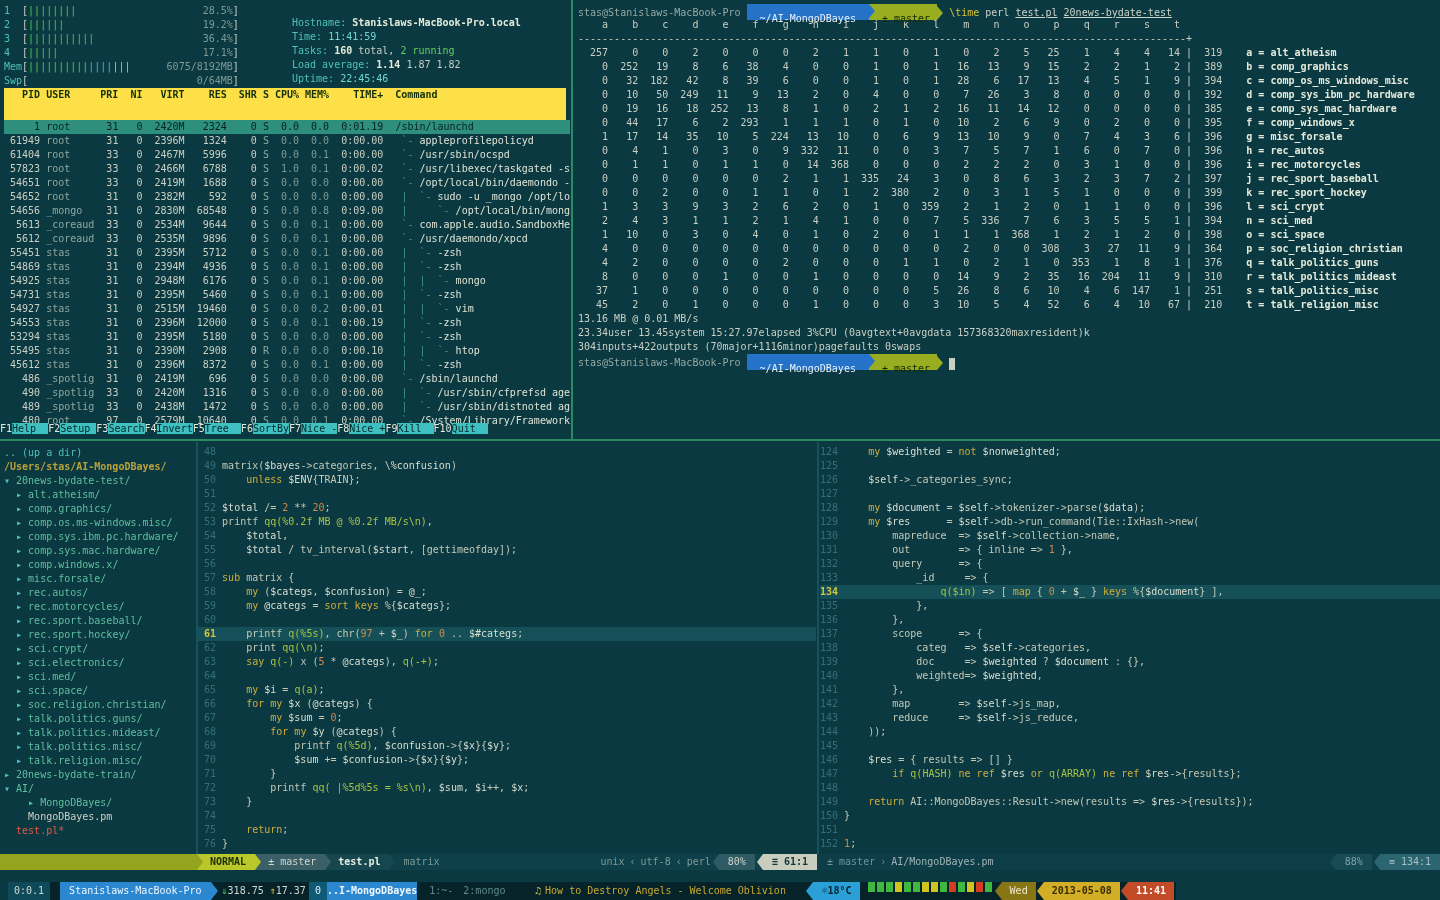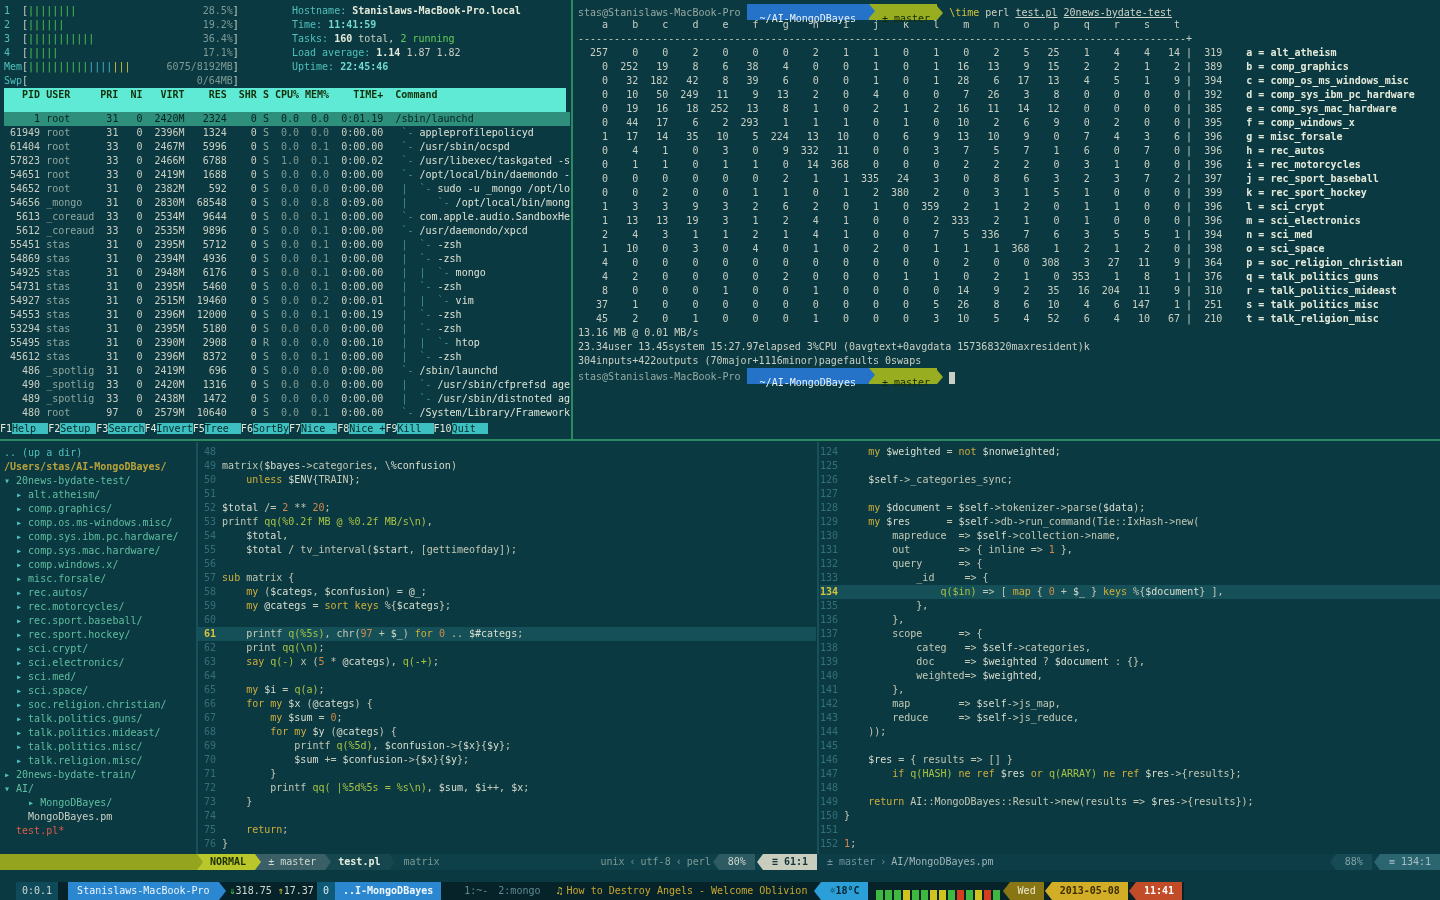--- a/index.html
+++ b/index.html
@@ -4,26 +4,26 @@
 <style>
   *{margin:0;padding:0;box-sizing:border-box}
   html,body{width:1440px;height:900px;overflow:hidden}
   body{background:#0b3942;font-family:"DejaVu Sans Mono",monospace;font-size:10px;line-height:14px;color:#c9cfc2}
   .screen{position:relative;width:1440px;height:900px}
   section{position:absolute;overflow:hidden}
   .mline,.prow,.tline,.cl,.titem{white-space:pre;height:14px}
   
   #htop{left:0;top:0;width:570px;height:438px;padding:4px 0 0 4px}
   #htop .meters{position:relative;height:84px}
-  #htop-info{position:absolute;left:288px;top:0}
-  .cyan{color:#4fc0ba}.cyb{color:#6fd8d0;font-weight:bold}
+  #htop-info{position:absolute;left:288px;top:12px}
+  .cyan{color:#4fc0ba}.cyb{color:#6fd8d0;font-weight:normal}
   .fg{color:#c9cfc2}.fgb{color:#e4ead9;font-weight:bold}
   .grn{color:#62cf5c}.dim{color:#7d9a94}.muted{color:#95a9a1}
   .bar-g{color:#4ec84e}.bar-c{color:#46b8c8}.bar-y{color:#d2c83c}
-  #htop-header{background:#5eead4;color:#14300a;font-weight:bold;white-space:pre;height:24px;margin-right:4px}
+  #htop-header{background:#fde047;color:#14300a;font-weight:bold;white-space:pre;height:32px;margin-right:4px}
   .prow .pid{color:#c9cfc2}.prow .usr{color:#8fa89f}.prow .num{color:#c9cfc2}
   .prow .st{color:#8fa89f}.prow .tree{color:#3f958a}.prow .cmd{color:#dde3d4}
   .prow.sel{background:#2f8f7d}
   .prow.sel span{color:#04231d !important}
   #fbar{position:absolute;left:0;bottom:2px;white-space:pre}
   .fitem{display:inline}
   .fk{color:#e4ead9}
   .fl{background:#3ec0c0;color:#03282a}
   
   .vsep{position:absolute;left:571px;top:0;width:2px;height:440px;background:#2b8a62}
@@ -58,33 +58,33 @@
   .seg::before{content:"";position:absolute;left:0;top:0;width:0;height:0;
      border-top:8px solid transparent;border-bottom:8px solid transparent;border-left:6px solid var(--prev,transparent)}
   .tri-out{width:0;height:0;border-top:8px solid transparent;border-bottom:8px solid transparent;border-left:6px solid #16474f}
   .rseg{position:relative;display:inline-flex;align-items:center;height:16px;padding:0 9px;margin-left:8px;background:var(--bg)}
   .rseg::before{content:"";position:absolute;left:-6px;top:0;width:0;height:0;
      border-top:8px solid transparent;border-bottom:8px solid transparent;border-right:6px solid var(--bg)}
   .st-space{flex:1}
   .sep{margin:0 5px}
   #cmdline{position:absolute;left:0;top:870px;width:1440px;height:12px;background:#0b3942}
   
-  #tmuxbar{position:absolute;left:16px;top:882px;width:1168px;height:18px;background:#06232a;display:flex;align-items:flex-end;line-height:18px;color:#cfd8cf}
+  #tmuxbar{position:absolute;left:8px;top:882px;width:1168px;height:18px;background:#06232a;display:flex;align-items:flex-start;line-height:18px;color:#cfd8cf}
   .seg2{position:relative;display:inline-flex;align-items:center;height:18px;padding:0 9px;margin-right:8px;background:var(--bg)}
   .seg2::after{content:"";position:absolute;right:-7px;top:0;width:0;height:0;
      border-top:9px solid transparent;border-bottom:9px solid transparent;border-left:7px solid var(--bg)}
   .rseg2{position:relative;display:inline-flex;align-items:center;height:18px;padding:0 8px;margin-left:8px;background:var(--bg)}
   .rseg2::before{content:"";position:absolute;left:-7px;top:0;width:0;height:0;
      border-top:9px solid transparent;border-bottom:9px solid transparent;border-right:7px solid var(--bg)}
   #tmux-session{background:#0f4a5a;padding:0 6px;margin-right:10px;height:18px;display:inline-flex;align-items:center}
   .net{margin:0 3px}
   .net .dn{color:#4cc44c;font-weight:bold}
   .net .up{color:#d0b838;font-weight:bold}
   .twin-idx{background:#0f5a77;color:#d9ecf5;padding:0 6px;height:18px;display:inline-flex;align-items:center}
-  .twin-active{background:#2a87d0;color:#f0f7fd;font-weight:bold;padding:0 8px;height:18px;display:inline-flex;align-items:center;margin-right:23px}
+  .twin-active{background:#2a87d0;color:#f0f7fd;font-weight:bold;padding:0 0;height:18px;display:inline-flex;align-items:center;margin-right:12px}
   .twin{color:#5f8a90;margin-right:10px}
   #tmux-music{margin:0 auto;color:#c8a830}
   #tmux-music .note{color:#e4c94a;margin-right:4px}
   #cpu-blocks{display:inline-flex;align-items:center;margin-left:8px}
   .blk{display:inline-block;width:7px;height:10px;margin-right:2px}
   .blk-g{background:#3eb83e}.blk-y{background:#cfc41e}.blk-r{background:#d63c1e}
 </style>
 </head>
 <body>
 
@@ -148,21 +148,20 @@
         <div class="tline"><span class="fg">    0   32  182   42    8   39    6    0    0    1    0    1   28    6   17   13    4    5    1    9</span><span class="fg"> |  394</span><span class="fgb">    c = comp_os_ms_windows_misc</span></div>
         <div class="tline"><span class="fg">    0   10   50  249   11    9   13    2    0    4    0    0    7   26    3    8    0    0    0    0</span><span class="fg"> |  392</span><span class="fgb">    d = comp_sys_ibm_pc_hardware</span></div>
         <div class="tline"><span class="fg">    0   19   16   18  252   13    8    1    0    2    1    2   16   11   14   12    0    0    0    0</span><span class="fg"> |  385</span><span class="fgb">    e = comp_sys_mac_hardware</span></div>
         <div class="tline"><span class="fg">    0   44   17    6    2  293    1    1    1    0    1    0   10    2    6    9    0    2    0    0</span><span class="fg"> |  395</span><span class="fgb">    f = comp_windows_x</span></div>
         <div class="tline"><span class="fg">    1   17   14   35   10    5  224   13   10    0    6    9   13   10    9    0    7    4    3    6</span><span class="fg"> |  396</span><span class="fgb">    g = misc_forsale</span></div>
         <div class="tline"><span class="fg">    0    4    1    0    3    0    9  332   11    0    0    3    7    5    7    1    6    0    7    0</span><span class="fg"> |  396</span><span class="fgb">    h = rec_autos</span></div>
         <div class="tline"><span class="fg">    0    1    1    0    1    1    0   14  368    0    0    0    2    2    2    0    3    1    0    0</span><span class="fg"> |  396</span><span class="fgb">    i = rec_motorcycles</span></div>
         <div class="tline"><span class="fg">    0    0    0    0    0    0    2    1    1  335   24    3    0    8    6    3    2    3    7    2</span><span class="fg"> |  397</span><span class="fgb">    j = rec_sport_baseball</span></div>
         <div class="tline"><span class="fg">    0    0    2    0    0    1    1    0    1    2  380    2    0    3    1    5    1    0    0    0</span><span class="fg"> |  399</span><span class="fgb">    k = rec_sport_hockey</span></div>
         <div class="tline"><span class="fg">    1    3    3    9    3    2    6    2    0    1    0  359    2    1    2    0    1    1    0    0</span><span class="fg"> |  396</span><span class="fgb">    l = sci_crypt</span></div>
-        <div class="tline"><span class="fg">    1   13   13   19    3    1    2    4    1    0    0    2  333    2    1    0    1    0    0    0</span><span class="fg"> |  396</span><span class="fgb">    m = sci_electronics</span></div>
         <div class="tline"><span class="fg">    2    4    3    1    1    2    1    4    1    0    0    7    5  336    7    6    3    5    5    1</span><span class="fg"> |  394</span><span class="fgb">    n = sci_med</span></div>
         <div class="tline"><span class="fg">    1   10    0    3    0    4    0    1    0    2    0    1    1    1  368    1    2    1    2    0</span><span class="fg"> |  398</span><span class="fgb">    o = sci_space</span></div>
         <div class="tline"><span class="fg">    4    0    0    0    0    0    0    0    0    0    0    0    2    0    0  308    3   27   11    9</span><span class="fg"> |  364</span><span class="fgb">    p = soc_religion_christian</span></div>
         <div class="tline"><span class="fg">    4    2    0    0    0    0    2    0    0    0    1    1    0    2    1    0  353    1    8    1</span><span class="fg"> |  376</span><span class="fgb">    q = talk_politics_guns</span></div>
         <div class="tline"><span class="fg">    8    0    0    0    1    0    0    1    0    0    0    0   14    9    2   35   16  204   11    9</span><span class="fg"> |  310</span><span class="fgb">    r = talk_politics_mideast</span></div>
         <div class="tline"><span class="fg">   37    1    0    0    0    0    0    0    0    0    0    5   26    8    6   10    4    6  147    1</span><span class="fg"> |  251</span><span class="fgb">    s = talk_politics_misc</span></div>
         <div class="tline"><span class="fg">   45    2    0    1    0    0    0    1    0    0    0    3   10    5    4   52    6    4   10   67</span><span class="fg"> |  210</span><span class="fgb">    t = talk_religion_misc</span></div>
       </div>
     <div id="term-footer">
         <div class="tline">13.16 MB @ 0.01 MB/s</div>

